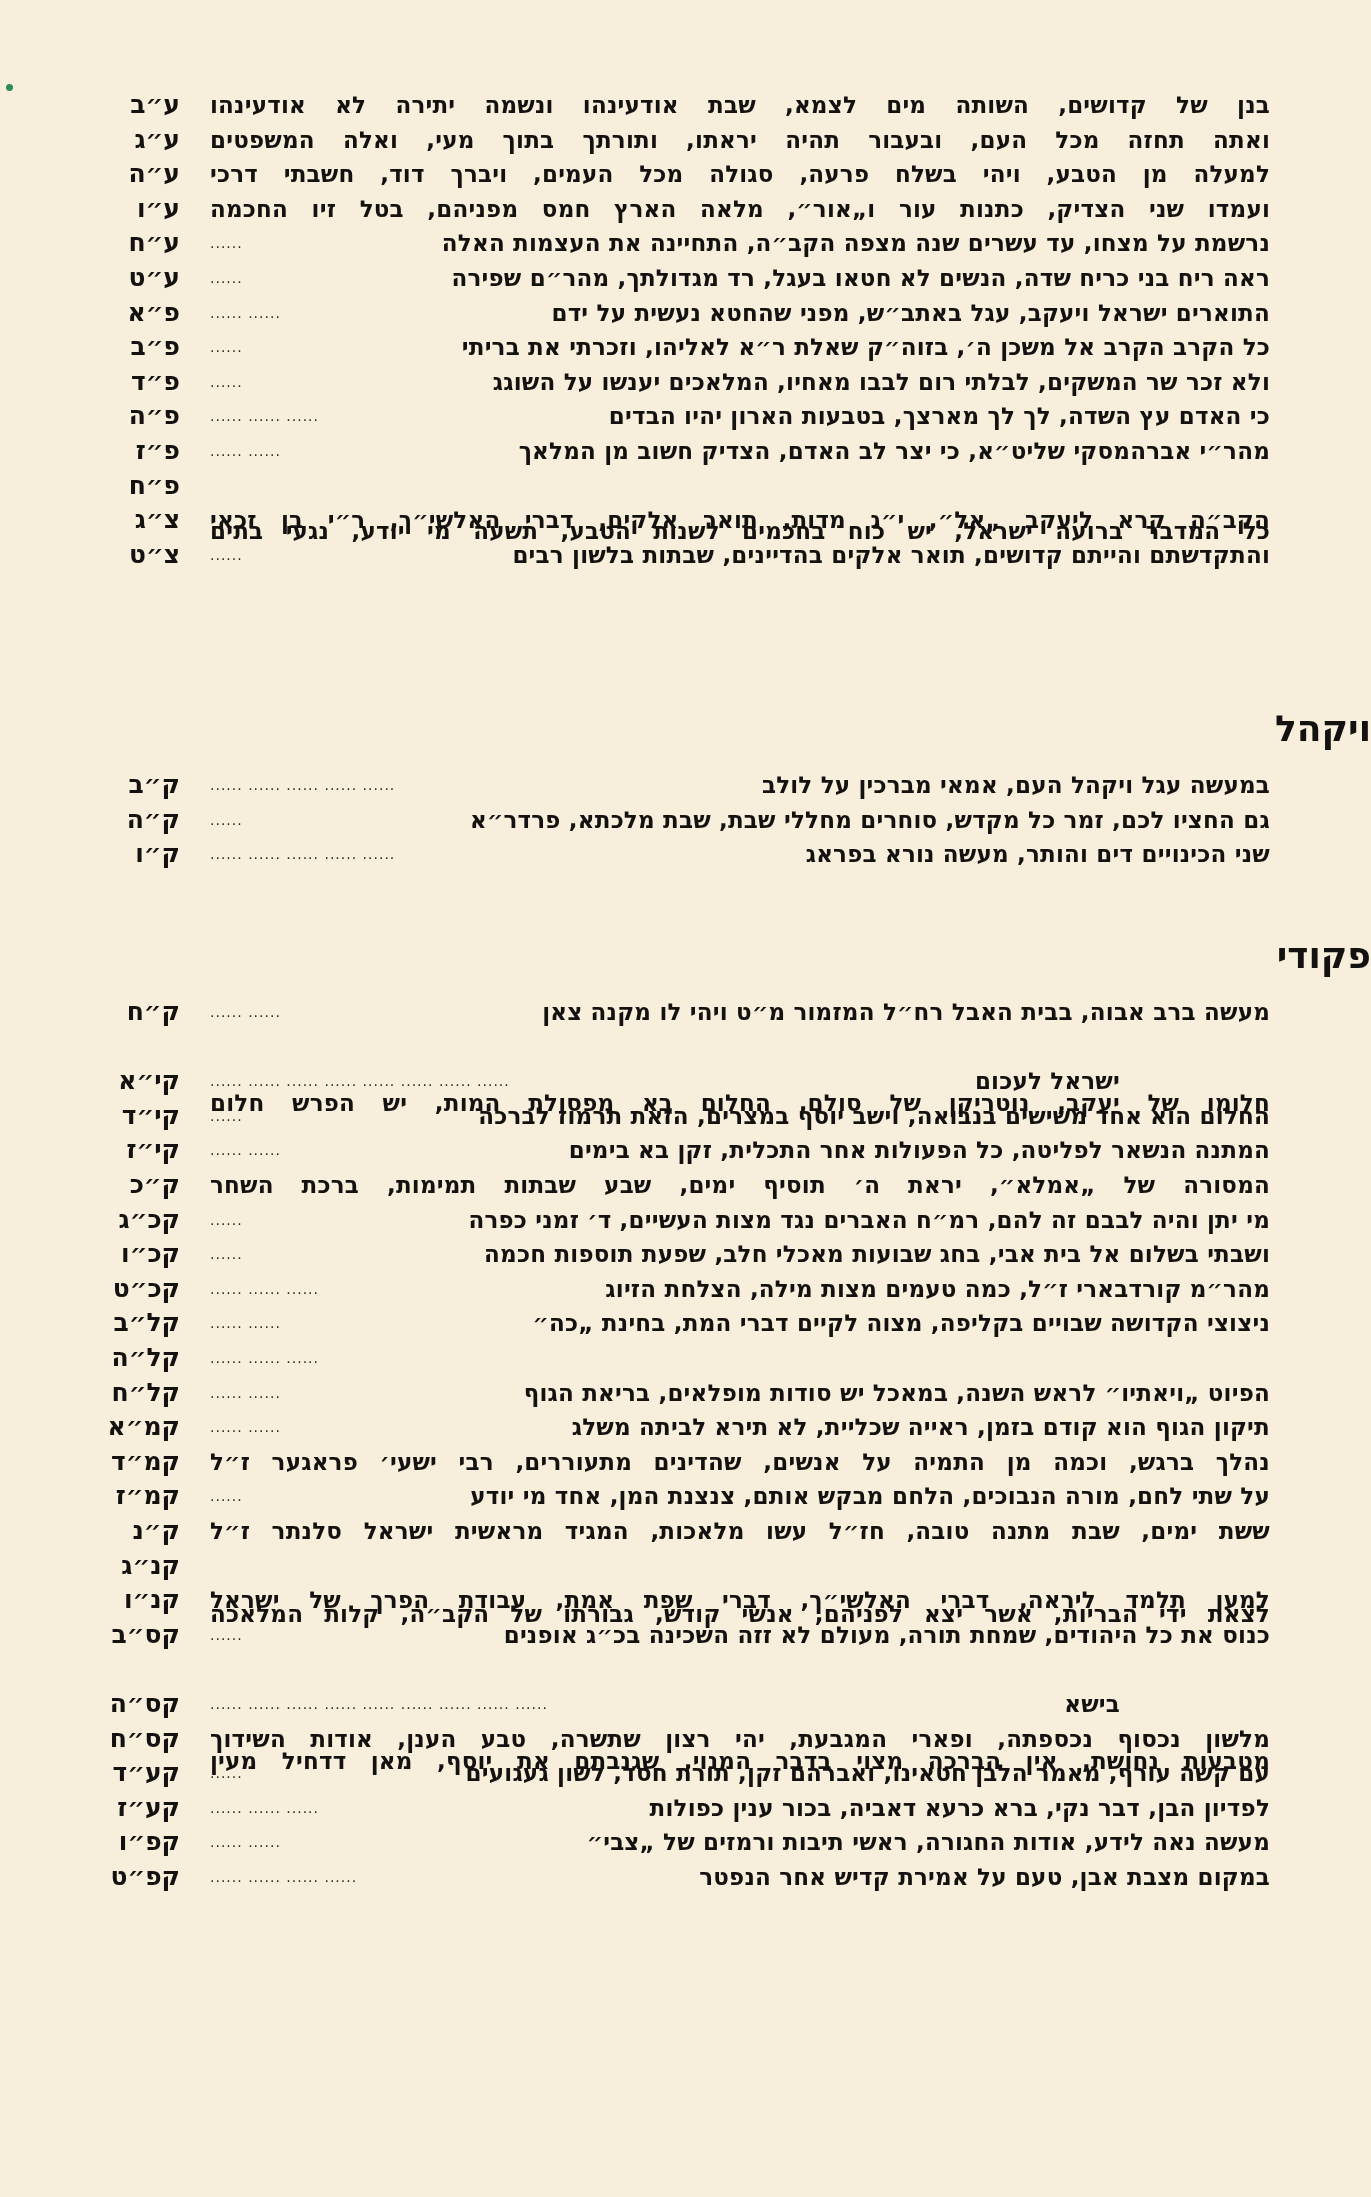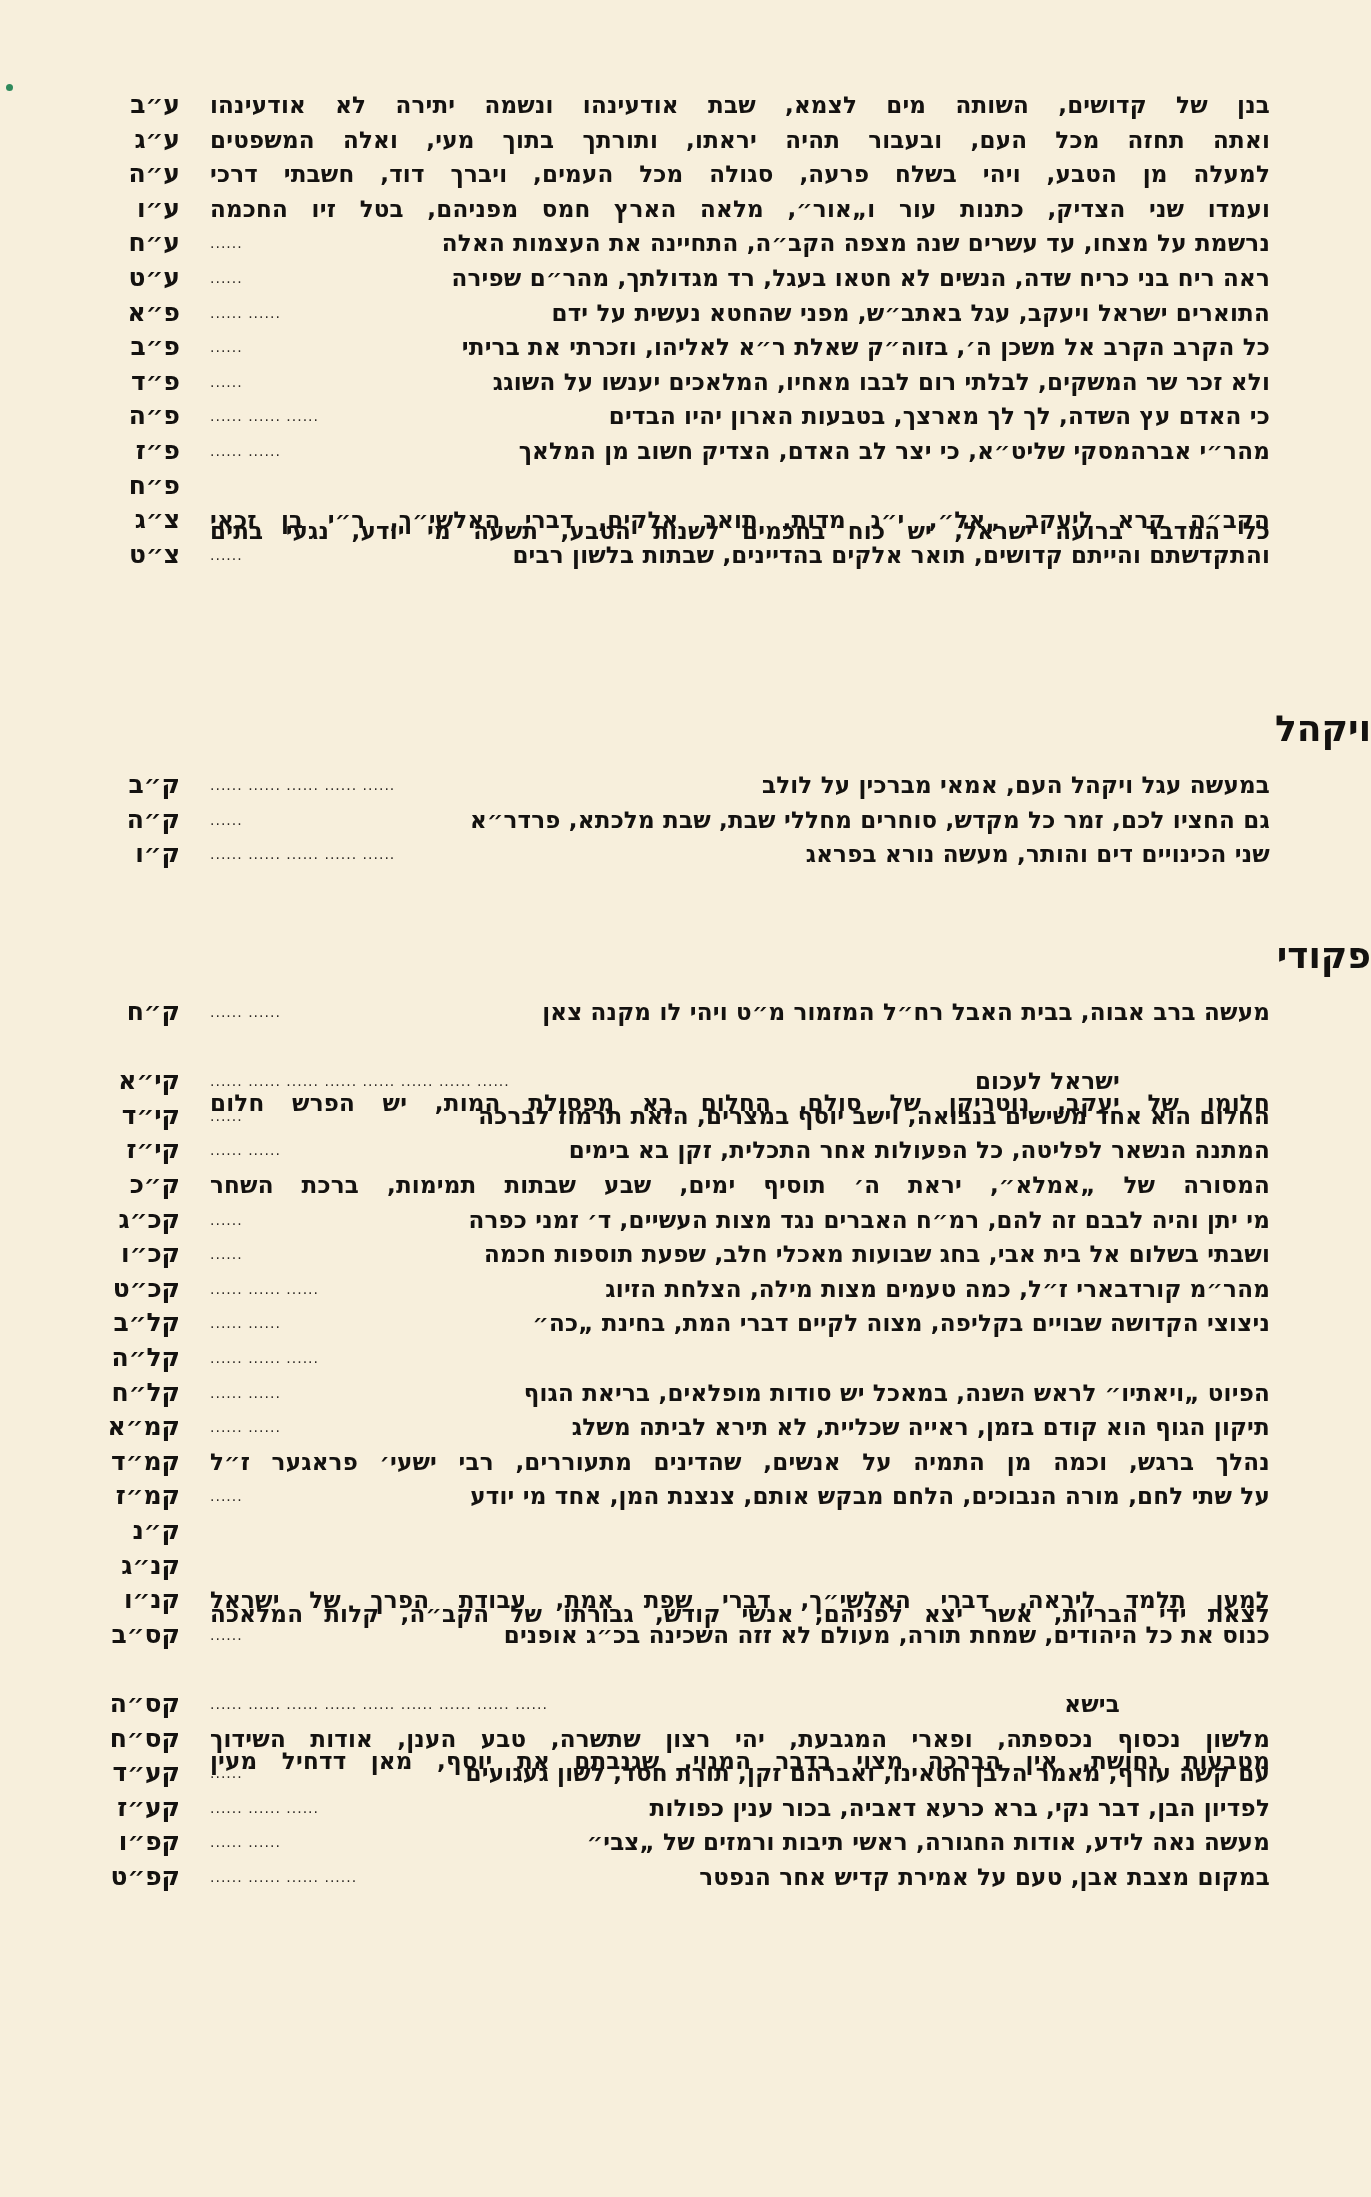--- a/index.html
+++ b/index.html
@@ -225,20 +225,21 @@
     <div class="row" style="top: 1444.8px;">
       <span class="text full" style="width: 1060px;">נהלך ברגש, וכמה מן התמיה על אנשים, שהדינים מתעוררים, רבי ישעי׳ פראגער ז״ל</span>
       <span class="page-num">קמ״ד</span>
     </div>
     <div class="row" style="top: 1479.4px;">
       <span class="text">על שתי לחם, מורה הנבוכים, הלחם מבקש אותם, צנצנת המן, אחד מי יודע</span>
       <span class="dots" style="left: 140px; direction: ltr;">......</span>
       <span class="page-num">קמ״ז</span>
     </div>
     <div class="row" style="top: 1514px;">
+      <span class="text full" style="width: 1060px;">ששת ימים, שבת מתנה טובה, חז״ל עשו מלאכות, המגיד מראשית ישראל סלנתר ז״ל</span>
       <span class="page-num">ק״נ</span>
     </div>
     <div class="row" style="top: 1548.6px;">
       <span class="text full" style="width: 1060px; margin-top: 48px;">לצאת ידי הבריות, אשר יצא לפניהם, אנשי קודש, גבורתו של הקב״ה, קלות המלאכה</span>
       <span class="page-num">קנ״ג</span>
     </div>
     <div class="row" style="top: 1583.2px;">
       <span class="text full" style="width: 1060px;">למען תלמד ליראה, דברי האלשי״ך, דברי שפת אמת, עבודת הפרך של ישראל</span>
       <span class="page-num">קנ״ו</span>
     </div>

